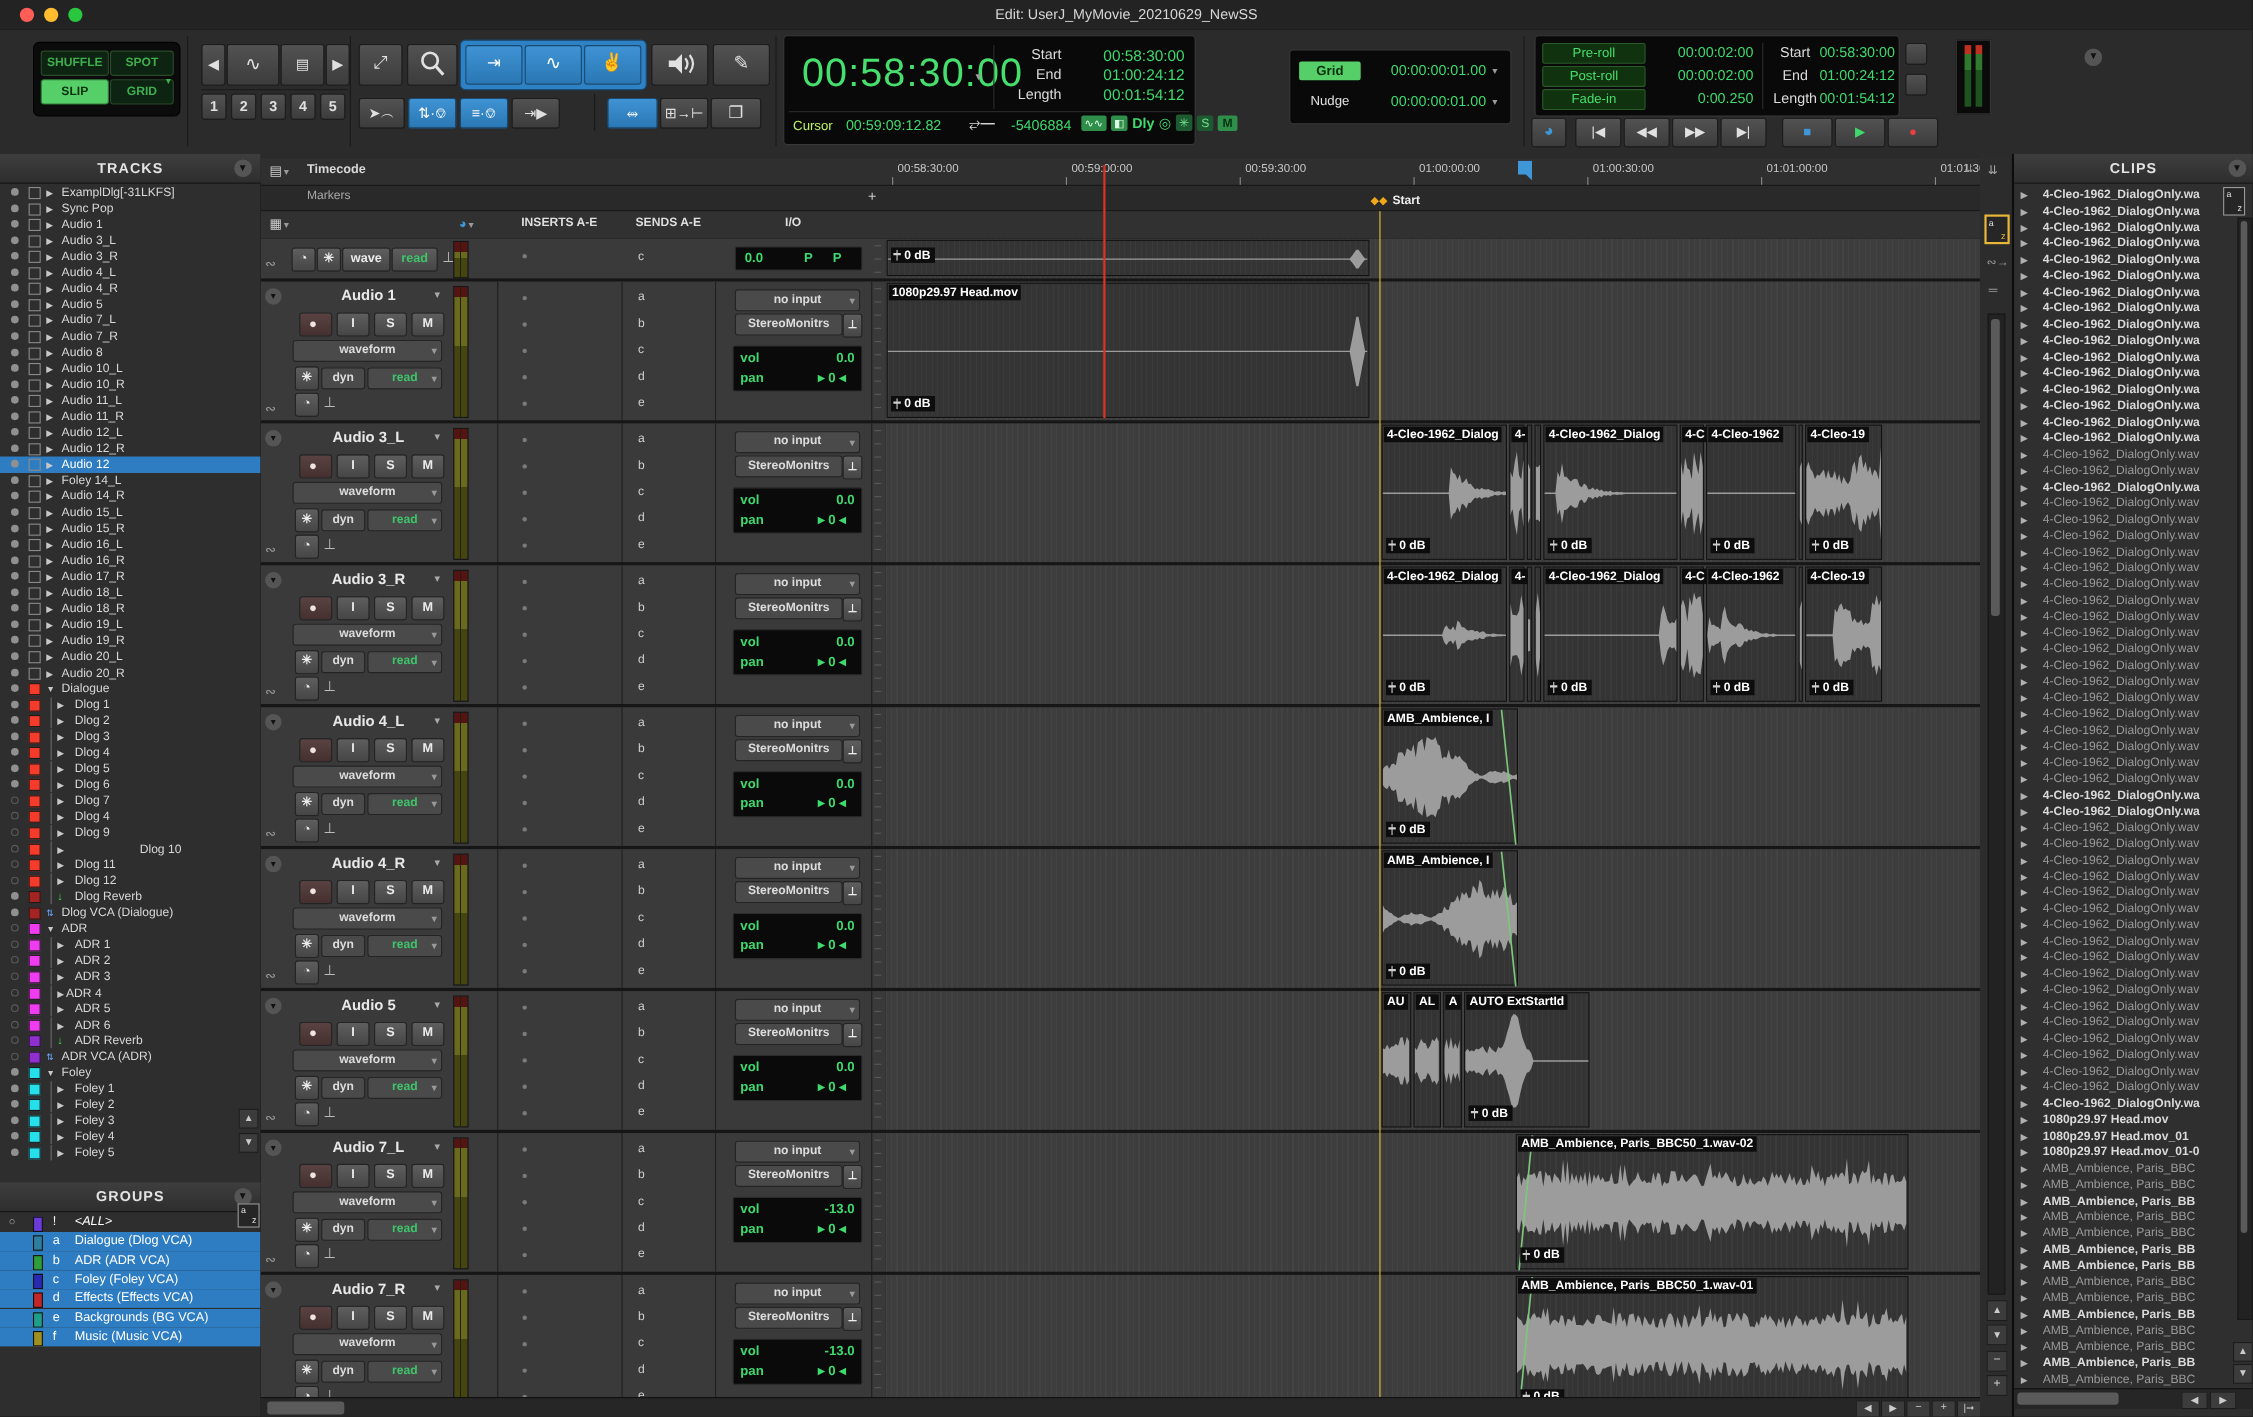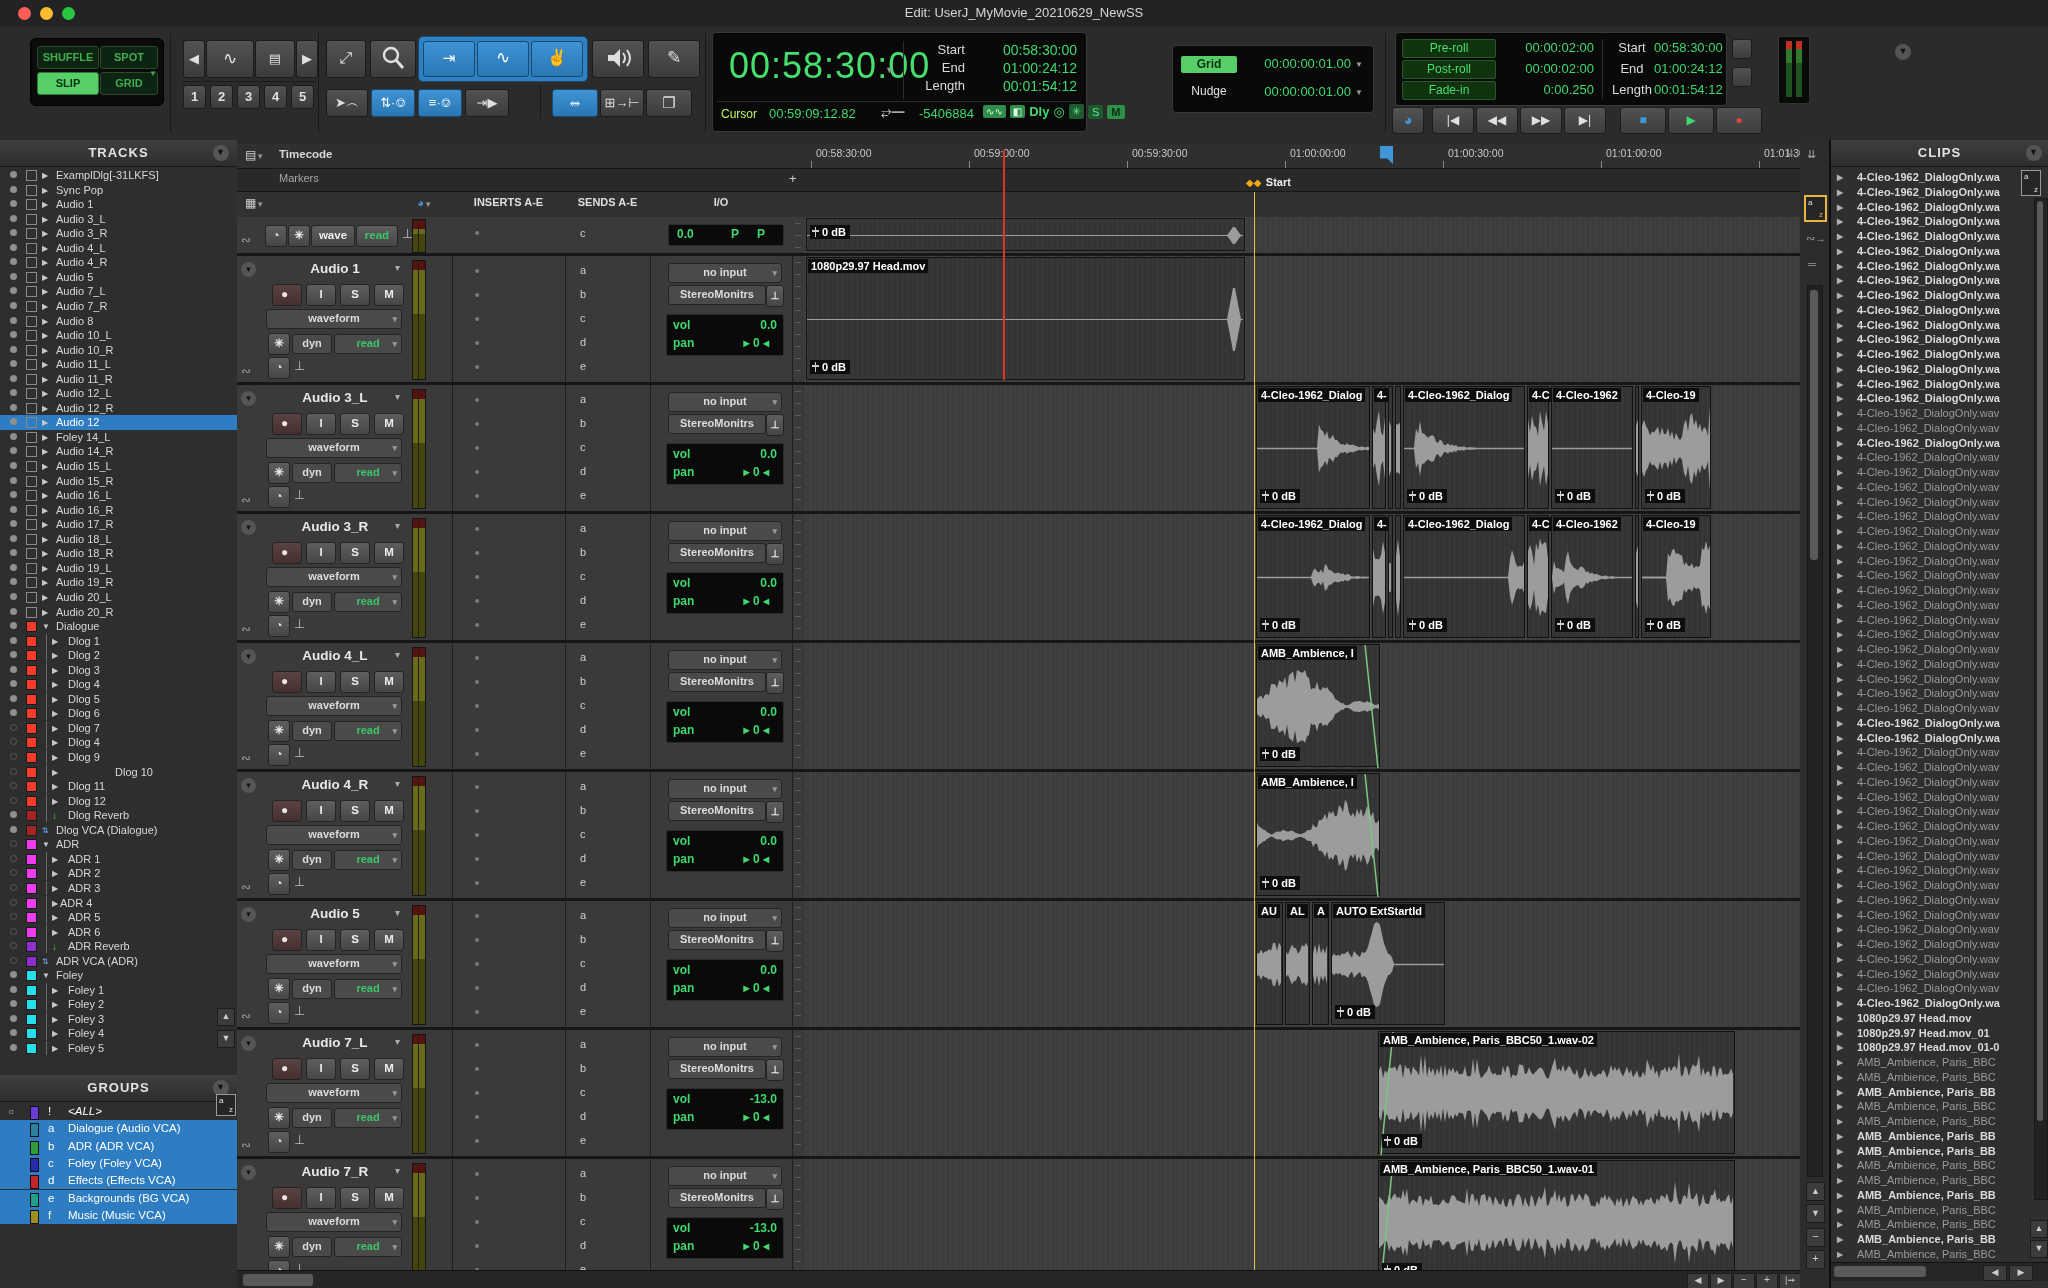--- a/index.html
+++ b/index.html
@@ -476,21 +476,21 @@
         <div class="abs schip" style="background: rgb(245, 59, 42);"></div>
         <div class="abs" style="left: 46px; top: 0px; width: 1px; height: 14px; background: rgb(106, 106, 106);"></div>
         <div class="abs sarr" style="left: 52px;">▶</div>
         <div class="abs sname" style="left: 68px;">Dlog 9</div>
       </div>
       <div class="abs srow" style="top: 596.55px;">
         <div class="abs sdot dim"></div>
         <div class="abs schip" style="background: rgb(245, 59, 42);"></div>
         <div class="abs" style="left: 46px; top: 0px; width: 1px; height: 14px; background: rgb(106, 106, 106);"></div>
         <div class="abs sarr" style="left: 52px;">▶</div>
-        <div class="abs sname" style="left: 68px; padding-left: 47px;">Dlog 10</div>
+        <div class="abs sname" style="left: 80px; padding-left: 47px;">Dlog 10</div>
       </div>
       <div class="abs srow" style="top: 611.1px;">
         <div class="abs sdot dim"></div>
         <div class="abs schip" style="background: rgb(245, 59, 42);"></div>
         <div class="abs" style="left: 46px; top: 0px; width: 1px; height: 14px; background: rgb(106, 106, 106);"></div>
         <div class="abs sarr" style="left: 52px;">▶</div>
         <div class="abs sname" style="left: 68px;">Dlog 11</div>
       </div>
       <div class="abs srow" style="top: 625.65px;">
         <div class="abs sdot dim"></div>
@@ -624,21 +624,21 @@
   <div class="abs" id="grouplist" style="left:0;top:963px;width:237px;height:185px;overflow:hidden">
       <div class="abs grow" style="top: 0px;">
         <div class="abs" style="left: 8px; font-size: 10px; color: rgb(187, 187, 187);">○</div>
         <div class="abs" style="left: 30px; top: 3px; width: 7px; height: 12px; background: rgb(106, 59, 216); border: 1px solid rgb(17, 17, 17);"></div>
         <div class="abs" style="left: 48px; color: rgb(255, 255, 255);">!</div>
         <div class="abs" style="left: 68px; color: rgb(255, 255, 255); font-style: italic;">&lt;ALL&gt;</div>
       </div>
       <div class="abs grow hl" style="top: 17.3px;">
         <div class="abs" style="left: 30px; top: 3px; width: 7px; height: 12px; background: rgb(46, 127, 158); border: 1px solid rgb(17, 17, 17);"></div>
         <div class="abs" style="left: 48px; color: rgb(255, 255, 255);">a</div>
-        <div class="abs" style="left: 68px; color: rgb(255, 255, 255); font-style: normal;">Dialogue (Audio VCA)</div>
+        <div class="abs" style="left: 68px; color: rgb(255, 255, 255); font-style: normal;">Dialogue (Dlog VCA)</div>
       </div>
       <div class="abs grow hl" style="top: 34.6px;">
         <div class="abs" style="left: 30px; top: 3px; width: 7px; height: 12px; background: rgb(47, 158, 58); border: 1px solid rgb(17, 17, 17);"></div>
         <div class="abs" style="left: 48px; color: rgb(255, 255, 255);">b</div>
         <div class="abs" style="left: 68px; color: rgb(255, 255, 255); font-style: normal;">ADR (ADR VCA)</div>
       </div>
       <div class="abs grow hl" style="top: 51.9px;">
         <div class="abs" style="left: 30px; top: 3px; width: 7px; height: 12px; background: rgb(42, 42, 176); border: 1px solid rgb(17, 17, 17);"></div>
         <div class="abs" style="left: 48px; color: rgb(255, 255, 255);">c</div>
         <div class="abs" style="left: 68px; color: rgb(255, 255, 255); font-style: normal;">Foley (Foley VCA)</div>

